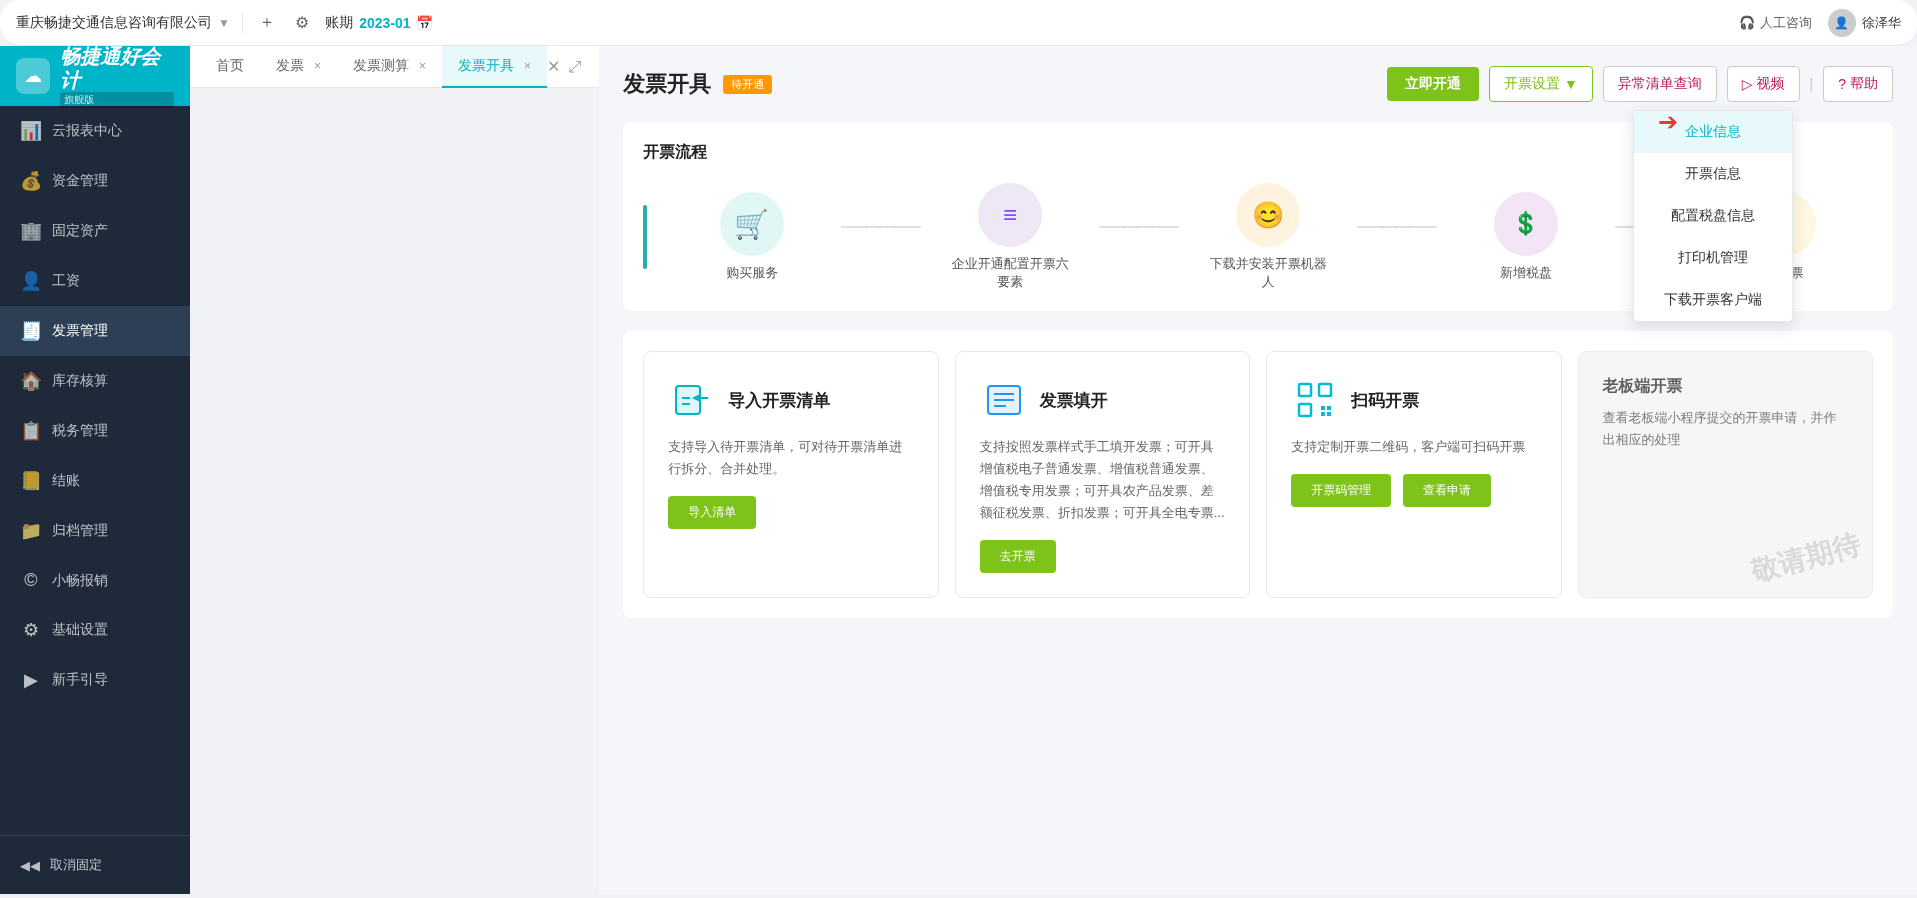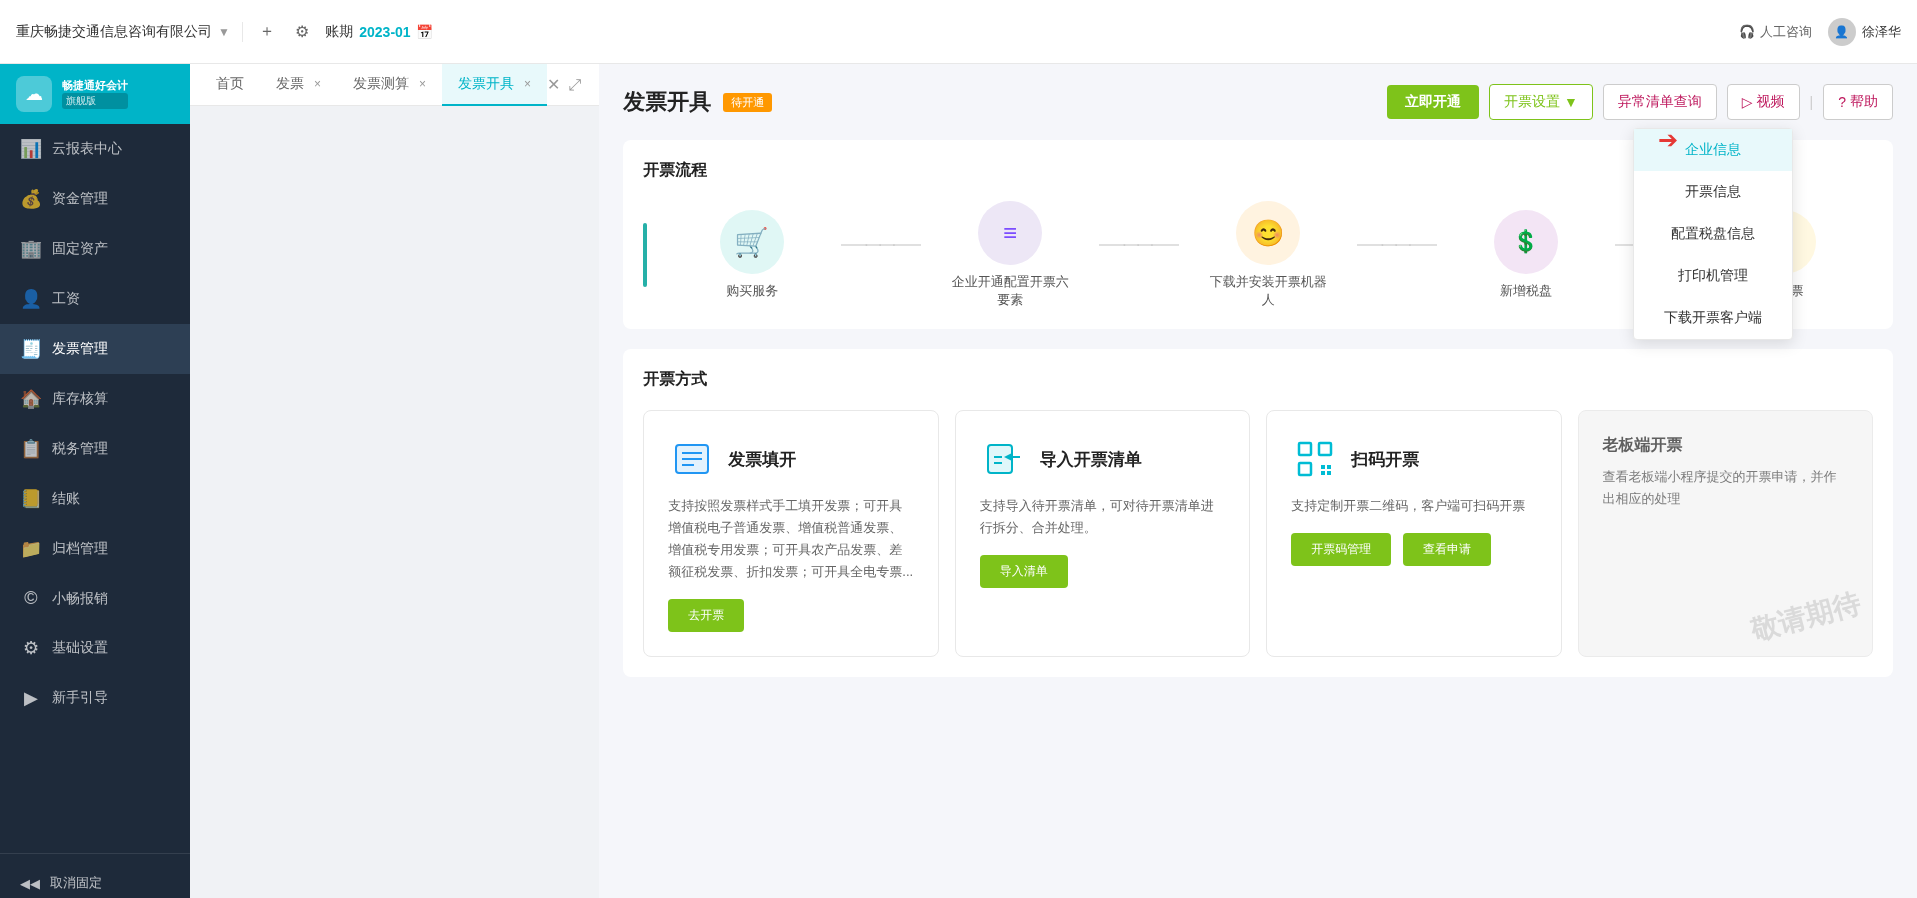--- a/index.html
+++ b/index.html
@@ -1,21 +1,21 @@
 <!DOCTYPE html>
 <html><head>
   <meta charset="utf-8">
   <style>
     * { margin: 0; padding: 0; box-sizing: border-box; }
     body { font-family: 'Microsoft YaHei', Arial, sans-serif; font-size: 14px; background: #f0f2f5; overflow: hidden; width: 1917px; height: 898px; }
 
     
     .top-header {
-      display: flex; align-items: center; height: 64px; background: #fff;
-      border-bottom: 1px solid #e8e8e8; padding: 0 16px; gap: 12px;
+      display: flex; align-items: center; height: 46px; background: #fff;
+      border-bottom: 1px solid #e8e8e8; padding: 0 16px; gap: 12px; border-radius: 20px;
     }
     .company-selector {
       display: flex; align-items: center; gap: 6px; cursor: pointer;
       font-size: 14px; color: #333;
     }
     .company-selector .arrow { color: #999; font-size: 12px; }
     .header-divider { width: 1px; height: 20px; background: #e8e8e8; }
     .header-icon-btn { cursor: pointer; color: #666; font-size: 16px; padding: 4px; }
     .period-label { display: flex; align-items: center; gap: 6px; color: #333; font-size: 14px; }
     .period-icon { color: #666; }
@@ -24,21 +24,21 @@
     .user-info { display: flex; align-items: center; gap: 6px; color: #333; cursor: pointer; font-size: 13px; }
     .user-avatar { width: 28px; height: 28px; background: #ccc; border-radius: 50%; display: flex; align-items: center; justify-content: center; color: #fff; font-size: 12px; }
 
     
     .main-layout { display: flex; height: calc(898px - 50px); }
 
     
     .sidebar { width: 190px; background: #1e2a3a; display: flex; flex-direction: column; color: #fff; flex-shrink: 0; }
     .sidebar-logo { height: 60px; background: #00b4c8; display: flex; align-items: center; gap: 10px; padding: 0 16px; }
     .logo-icon { width: 36px; height: 36px; background: rgba(255,255,255,0.3); border-radius: 8px; display: flex; align-items: center; justify-content: center; font-size: 18px; }
-    .logo-text { font-size: 11px; font-weight: bold; color: #fff; line-height: 1.2; }
+    .logo-text { font-size: 20px; font-weight: bold; color: #fff; line-height: 1.2; font-style: italic; }
     .logo-badge { font-size: 10px; color: rgba(255,255,255,0.8); background: rgba(0,0,0,0.2); padding: 1px 4px; border-radius: 3px; }
     .sidebar-scroll { flex: 1; overflow-y: auto; overflow-x: hidden; }
     .sidebar-scroll::-webkit-scrollbar { width: 4px; }
     .sidebar-scroll::-webkit-scrollbar-thumb { background: rgba(255,255,255,0.2); border-radius: 2px; }
     .sidebar-item {
       display: flex; align-items: center; gap: 10px; padding: 14px 20px;
       cursor: pointer; color: rgba(255,255,255,0.7); font-size: 14px;
       transition: background 0.2s;
     }
     .sidebar-item.active { background: #2d3f54; color: #fff; }
@@ -363,54 +363,53 @@
           </div>
 
           <div class="flow-step">
             <div class="flow-step-icon orange2" style="font-size:24px;">≡</div>
             <div class="flow-step-label">去开票</div>
           </div>
         </div>
       </div>
 
       <div class="section-card">
-        <div class="section-title">开票方式</div>
         <div class="method-cards">
-
-          <div class="method-card">
-            <div class="method-card-header">
-              <div class="method-icon blue">
-                <svg width="40" height="40" viewBox="0 0 40 40">
-                  <rect x="4" y="6" width="32" height="28" rx="3" fill="#e3f2fd" stroke="#2196f3" stroke-width="2"></rect>
-                  <line x1="10" y1="14" x2="30" y2="14" stroke="#2196f3" stroke-width="2"></line>
-                  <line x1="10" y1="20" x2="30" y2="20" stroke="#2196f3" stroke-width="2"></line>
-                  <line x1="10" y1="26" x2="22" y2="26" stroke="#2196f3" stroke-width="2"></line>
-                </svg>
-              </div>
-              <span class="method-title">发票填开</span>
-            </div>
-            <div class="method-desc">支持按照发票样式手工填开发票；可开具增值税电子普通发票、增值税普通发票、增值税专用发票；可开具农产品发票、差额征税发票、折扣发票；可开具全电专票...</div>
-            <button class="method-btn">去开票</button>
-          </div>
 
           <div class="method-card">
             <div class="method-card-header">
               <div class="method-icon teal">
                 <svg width="40" height="40" viewBox="0 0 40 40">
                   <rect x="4" y="6" width="24" height="28" rx="3" fill="#e0f7fa" stroke="#00b4c8" stroke-width="2"></rect>
                   <path d="M20 18 L28 14 L28 22 Z" fill="#00b4c8"></path>
                   <path d="M28 18 L36 18" stroke="#00b4c8" stroke-width="2"></path>
                   <line x1="10" y1="18" x2="18" y2="18" stroke="#00b4c8" stroke-width="2"></line>
                   <line x1="10" y1="24" x2="18" y2="24" stroke="#00b4c8" stroke-width="2"></line>
                 </svg>
               </div>
               <span class="method-title">导入开票清单</span>
             </div>
             <div class="method-desc">支持导入待开票清单，可对待开票清单进行拆分、合并处理。</div>
             <button class="method-btn">导入清单</button>
+          </div>
+
+          <div class="method-card">
+            <div class="method-card-header">
+              <div class="method-icon blue">
+                <svg width="40" height="40" viewBox="0 0 40 40">
+                  <rect x="4" y="6" width="32" height="28" rx="3" fill="#e3f2fd" stroke="#2196f3" stroke-width="2"></rect>
+                  <line x1="10" y1="14" x2="30" y2="14" stroke="#2196f3" stroke-width="2"></line>
+                  <line x1="10" y1="20" x2="30" y2="20" stroke="#2196f3" stroke-width="2"></line>
+                  <line x1="10" y1="26" x2="22" y2="26" stroke="#2196f3" stroke-width="2"></line>
+                </svg>
+              </div>
+              <span class="method-title">发票填开</span>
+            </div>
+            <div class="method-desc">支持按照发票样式手工填开发票；可开具增值税电子普通发票、增值税普通发票、增值税专用发票；可开具农产品发票、差额征税发票、折扣发票；可开具全电专票...</div>
+            <button class="method-btn">去开票</button>
           </div>
 
           <div class="method-card">
             <div class="method-card-header">
               <div class="method-icon scan">
                 <svg width="40" height="40" viewBox="0 0 40 40">
                   <rect x="4" y="4" width="12" height="12" rx="1" fill="none" stroke="#00bcd4" stroke-width="2.5"></rect>
                   <rect x="24" y="4" width="12" height="12" rx="1" fill="none" stroke="#00bcd4" stroke-width="2.5"></rect>
                   <rect x="4" y="24" width="12" height="12" rx="1" fill="none" stroke="#00bcd4" stroke-width="2.5"></rect>
                   <rect x="26" y="26" width="4" height="4" fill="#00bcd4"></rect>

